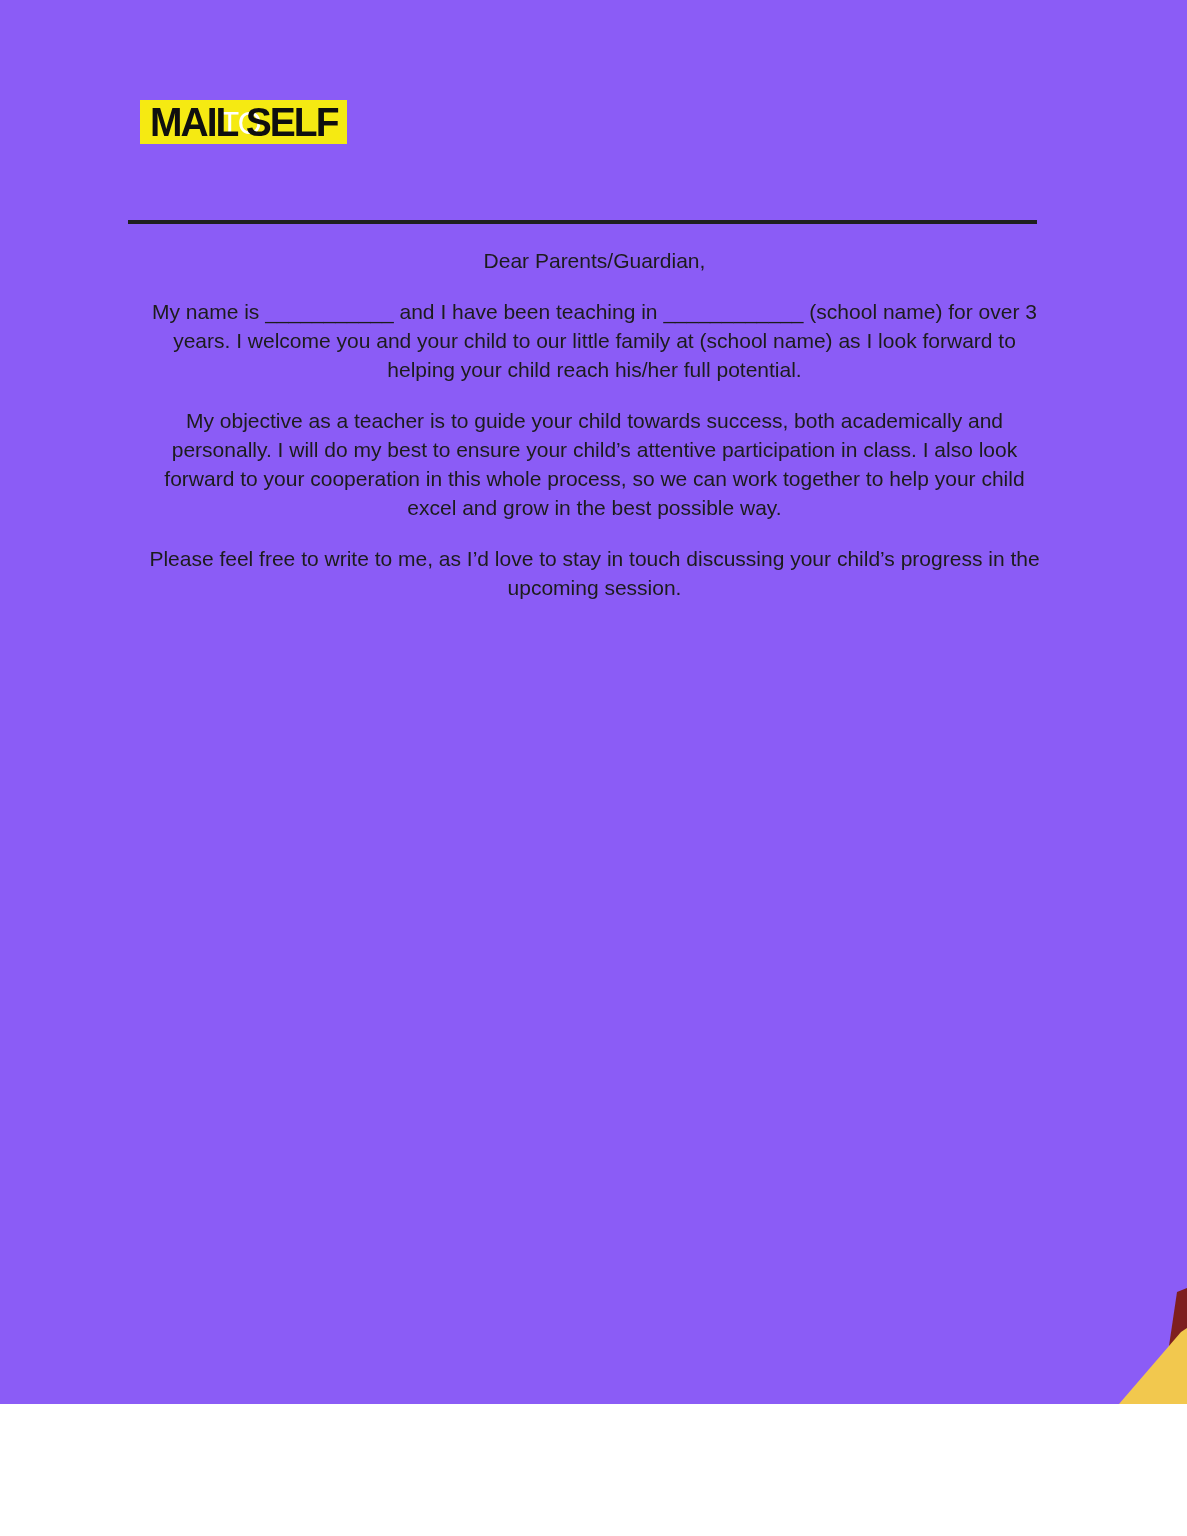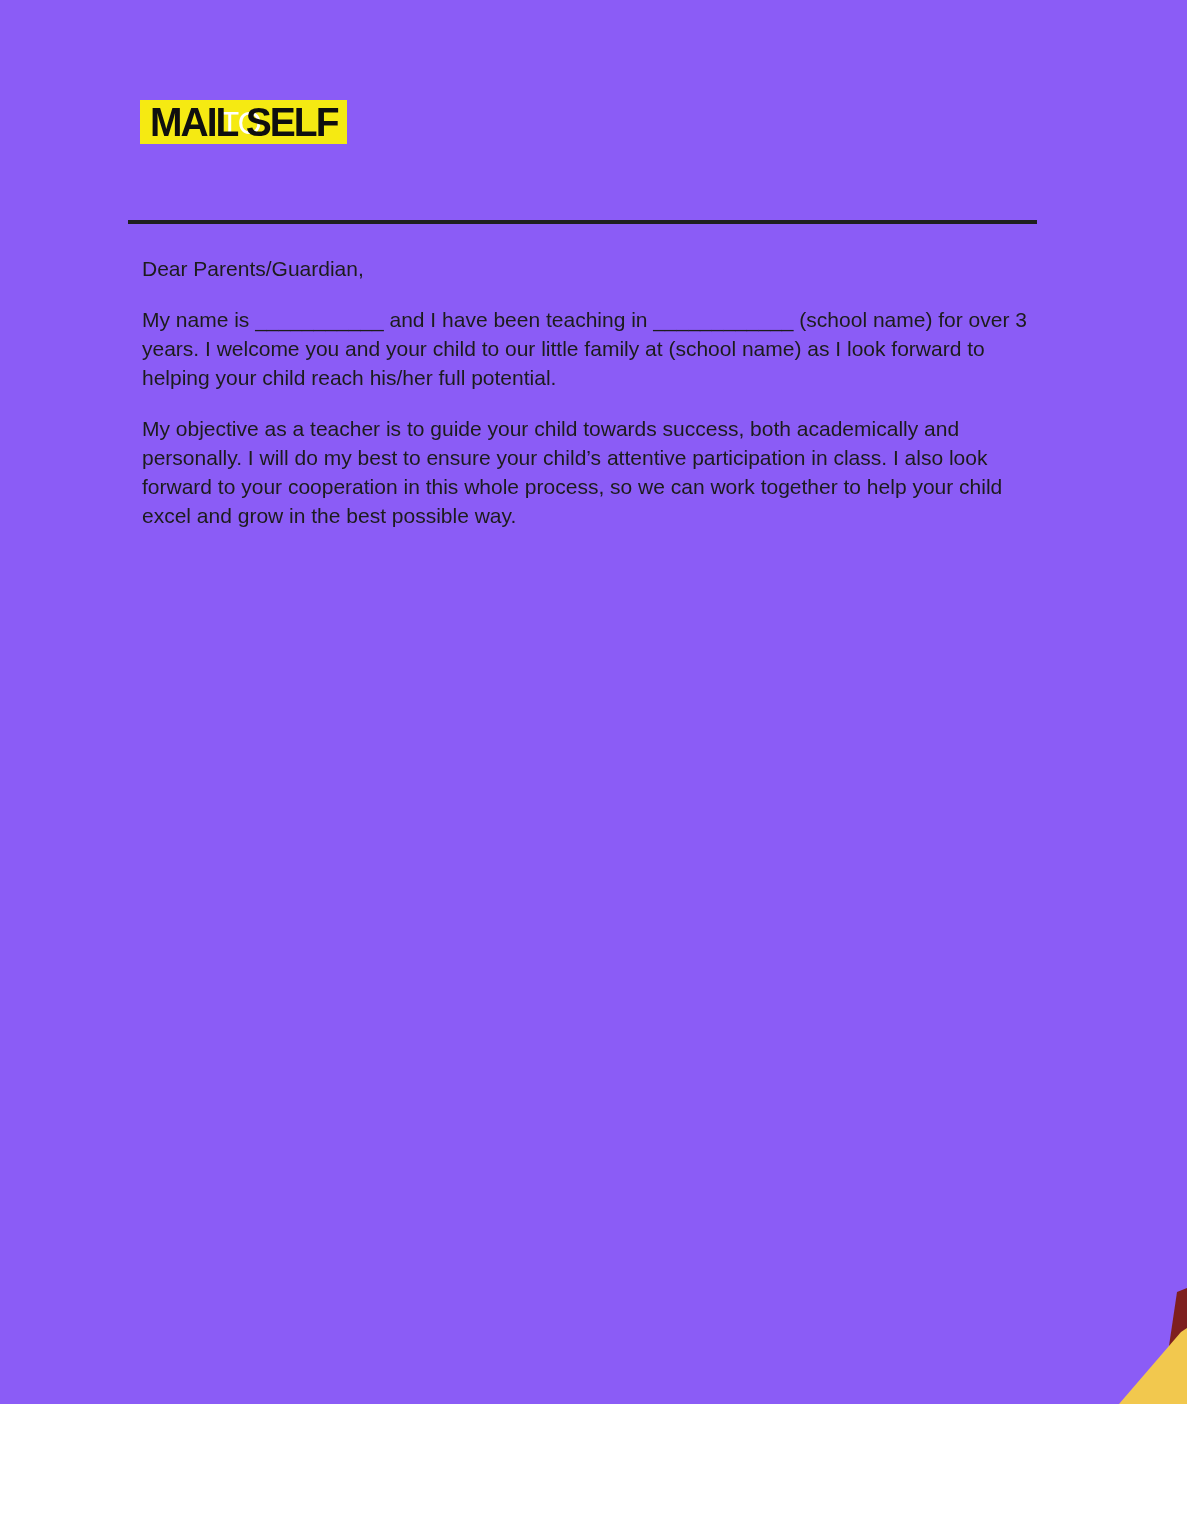--- a/index.html
+++ b/index.html
@@ -57,25 +57,26 @@
     position:absolute;
     left:128px;
     top:220px;
     width:909px;
     height:4px;
     background:var(--divider);
   }
   .letter{
     position:absolute;
     left:142px;
-    top:254px;
+    top:246px;
     width:905px;
     font-size:21px;
     line-height:29px;
     color:var(--text);
+    text-align:center;
   }
   .letter p{margin:0 0 22px 0;}
   .corner-decoration{
     position:absolute;
     right:0;
     bottom:0;
     width:130px;
     height:170px;
     display:block;
   }
@@ -92,20 +93,21 @@
     <span class="to">TO</span>
     <span class="word">SELF</span>
   </div>
 
   <div class="divider"></div>
 
   <div class="letter">
     <p>Dear Parents/Guardian,</p>
     <p>My name is ___________ and I have been teaching in ____________ (school name) for over 3 years. I welcome you and your child to our little family at (school name) as I look forward to helping your child reach his/her full potential.</p>
     <p>My objective as a teacher is to guide your child towards success, both academically and personally. I will do my best to ensure your child’s attentive participation in class. I also look forward to your cooperation in this whole process, so we can work together to help your child excel and grow in the best possible way.</p>
+    <p>Please feel free to write to me, as I’d love to stay in touch discussing your child’s progress in the upcoming session.</p>
   </div>
 
   <svg class="corner-decoration" viewBox="0 0 130 170" xmlns="http://www.w3.org/2000/svg" aria-hidden="true">
     <polygon class="maroon" points="120,58 130,54 130,140 112,112"></polygon>
     <polygon class="yellow" points="130,94 130,170 62,170 124,98"></polygon>
   </svg>
 
 </div>
 
 </body></html>

